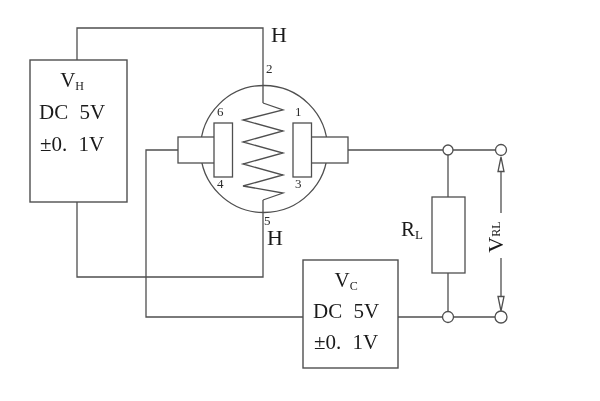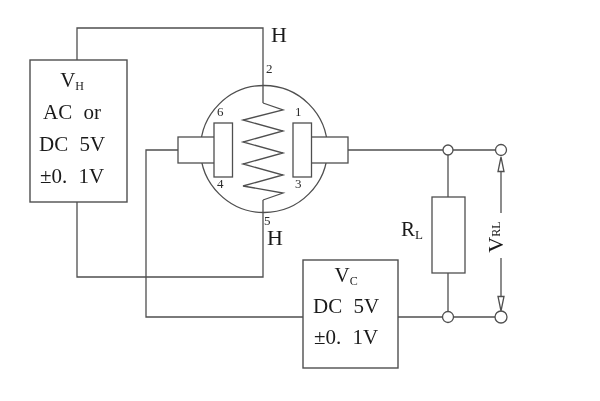--- a/index.html
+++ b/index.html
@@ -16,21 +16,21 @@
     color:var(--text);
     overflow:hidden;
   }
   .canvas svg{position:absolute;left:0;top:0;}
   .lbl{position:absolute;white-space:pre;line-height:1;}
   .pin{font-size:13px;color:#2b2b2b;}
   .hlbl{font-size:22px;}
   .boxtext{position:absolute;font-size:21px;word-spacing:6px;text-align:center;}
   .boxtext .bline{display:block;white-space:pre;}
   .vh-lines .bline{height:32px;line-height:32px;}
-  .vc-lines .bline{height:31px;line-height:27px;}
+  .vc-lines .bline{height:31px;line-height:37px;}
   .sub{font-size:12px;vertical-align:-3px;letter-spacing:0;}
   .rl-lbl{font-size:21px;}
   .rl-lbl .sub{font-size:13px;}
   .vrl-lbl{
     position:absolute;left:462px;top:224px;width:68px;height:26px;
     display:flex;align-items:center;justify-content:center;
     transform:rotate(-90deg);
     font-size:22px;
   }
   .vrl-lbl .sub{font-size:12px;vertical-align:-2px;}
@@ -76,21 +76,20 @@
 
       <path d="M501,172 L501,213"></path>
       <path d="M501,258 L501,296"></path>
       <polygon points="501,157 498,171.5 504,171.5" fill="#ffffff"></polygon>
       <polygon points="501,311 498,296.5 504,296.5" fill="#ffffff"></polygon>
     </g>
   </svg>
 
   <div class="boxtext vh-lines" style="left:39px;top:64px;">
     <span class="bline"><span>V</span><span class="sub">H</span></span>
-    <span class="bline">AC or</span>
     <span class="bline">DC 5V</span>
     <span class="bline">±0. 1V</span>
   </div>
 
   <div class="boxtext vc-lines" style="left:313px;top:262px;">
     <span class="bline"><span>V</span><span class="sub">C</span></span>
     <span class="bline">DC 5V</span>
     <span class="bline">±0. 1V</span>
   </div>
 

